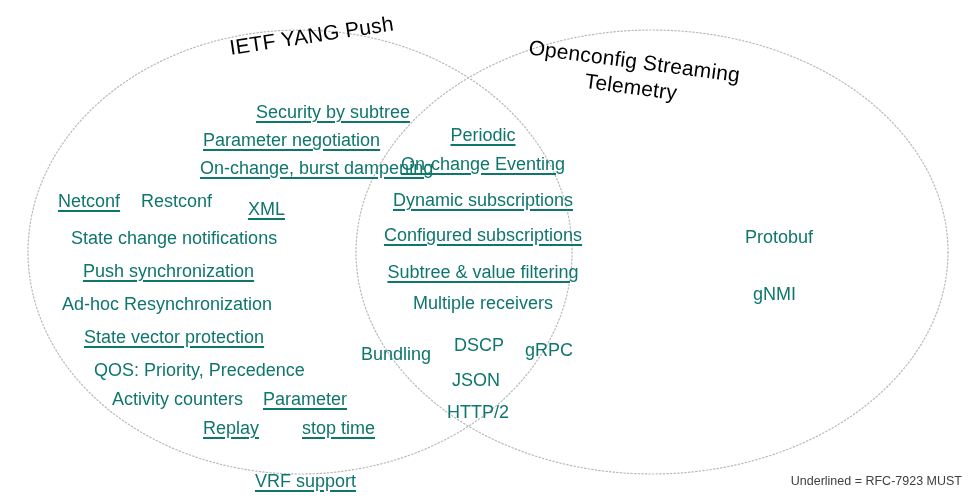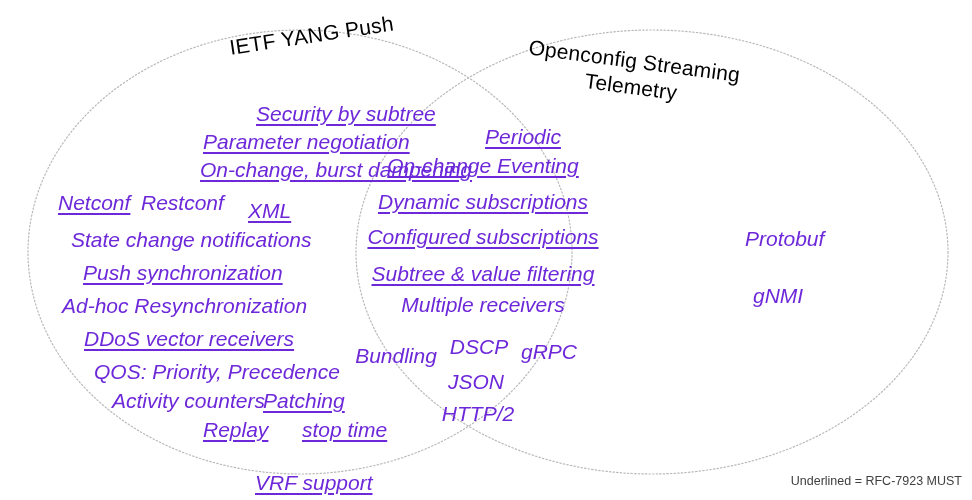--- a/index.html
+++ b/index.html
@@ -51,25 +51,24 @@
     transform-origin: left top;
     text-align: center;
     width: 250px;
   }
   #title-right .line2 {
     display: block;
     margin-top: 1px;
   }
   .item {
     position: absolute;
-    font-size: 21px;
+    font-size: 18px;
     white-space: nowrap;
-    color: #6d28d9;
+    color: #0f766e;
     line-height: 1;
-    font-style: italic;
   }
   .item.u {
     text-decoration: underline;
     text-decoration-thickness: 1.6px;
     text-underline-offset: 2.5px;
   }
   .item.c {
     transform: translateX(-50%);
   }
   #footnote {
@@ -100,30 +99,30 @@
     <div id="left-items">
         <div class="item u" style="left: 256px; top: 103px;">Security by subtree</div>
         <div class="item u" style="left: 203px; top: 131px;">Parameter negotiation</div>
         <div class="item u" style="left: 200px; top: 159px;">On-change, burst dampening</div>
         <div class="item u" style="left: 58px; top: 192px;">Netconf</div>
         <div class="item" style="left: 141px; top: 192px;">Restconf</div>
         <div class="item u" style="left: 248px; top: 190px; margin-top: 10px;">XML</div>
         <div class="item" style="left: 71px; top: 229px;">State change notifications</div>
         <div class="item u" style="left: 83px; top: 262px;">Push synchronization</div>
         <div class="item" style="left: 62px; top: 295px; text-align: right;">Ad-hoc Resynchronization</div>
-        <div class="item u" style="left: 84px; top: 328px;">DDoS vector receivers</div>
+        <div class="item u" style="left: 84px; top: 328px;">State vector protection</div>
         <div class="item" style="left: 94px; top: 361px;">QOS: Priority, Precedence</div>
         <div class="item" style="left: 112px; top: 390px;">Activity counters</div>
-        <div class="item u" style="left: 263px; top: 390px;">Patching</div>
+        <div class="item u" style="left: 263px; top: 390px;">Parameter</div>
         <div class="item u" style="left: 203px; top: 419px;">Replay</div>
         <div class="item u" style="left: 302px; top: 419px;">stop time</div>
         <div class="item u" style="left: 255px; top: 472px;">VRF support</div>
       </div>
     <div id="intersection-items">
-        <div class="item u c" style="left: 483px; top: 126px; margin-left: 40px;">Periodic</div>
+        <div class="item u c" style="left: 483px; top: 126px;">Periodic</div>
         <div class="item u c" style="left: 483px; top: 155px;">On-change Eventing</div>
         <div class="item u c" style="left: 483px; top: 191px;">Dynamic subscriptions</div>
         <div class="item u c" style="left: 483px; top: 226px;">Configured subscriptions</div>
         <div class="item u c" style="left: 483px; top: 263px;">Subtree &amp; value filtering</div>
         <div class="item c" style="left: 483px; top: 294px;">Multiple receivers</div>
         <div class="item c" style="left: 396px; top: 345px;">Bundling</div>
         <div class="item c" style="left: 479px; top: 336px;">DSCP</div>
         <div class="item c" style="left: 549px; top: 341px;">gRPC</div>
         <div class="item c" style="left: 476px; top: 371px;">JSON</div>
         <div class="item c" style="left: 478px; top: 403px;">HTTP/2</div>

